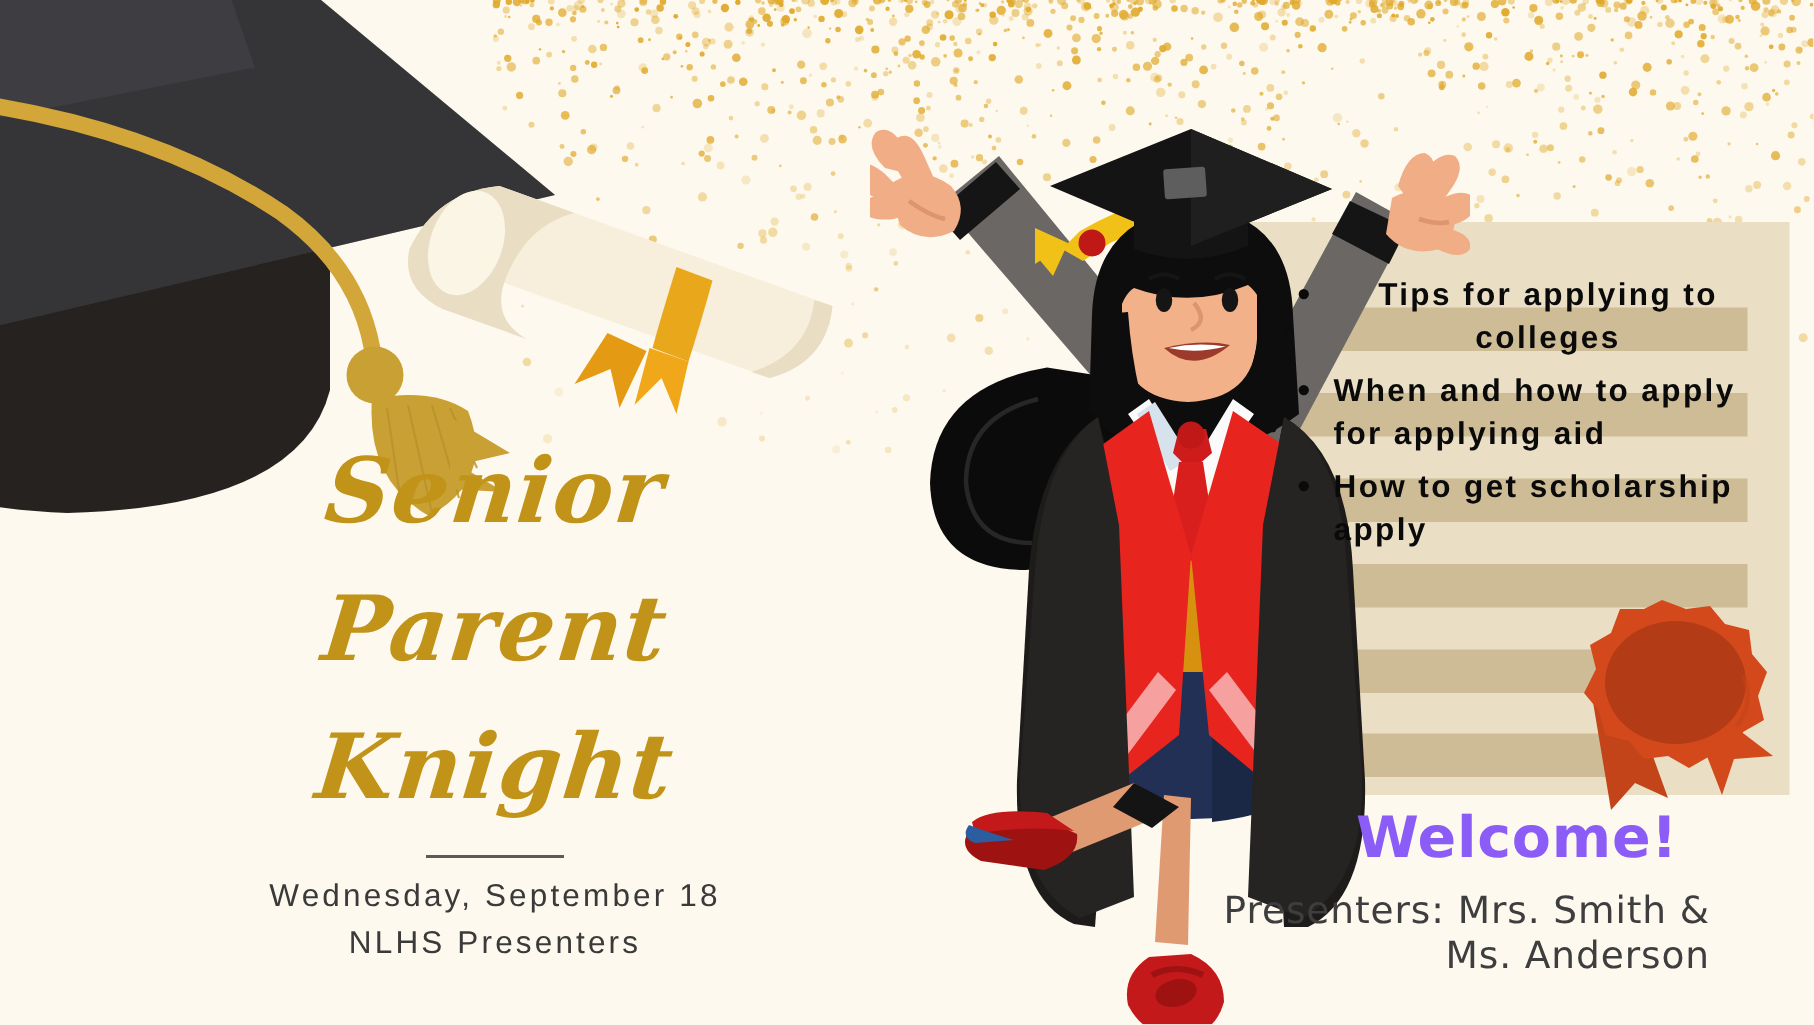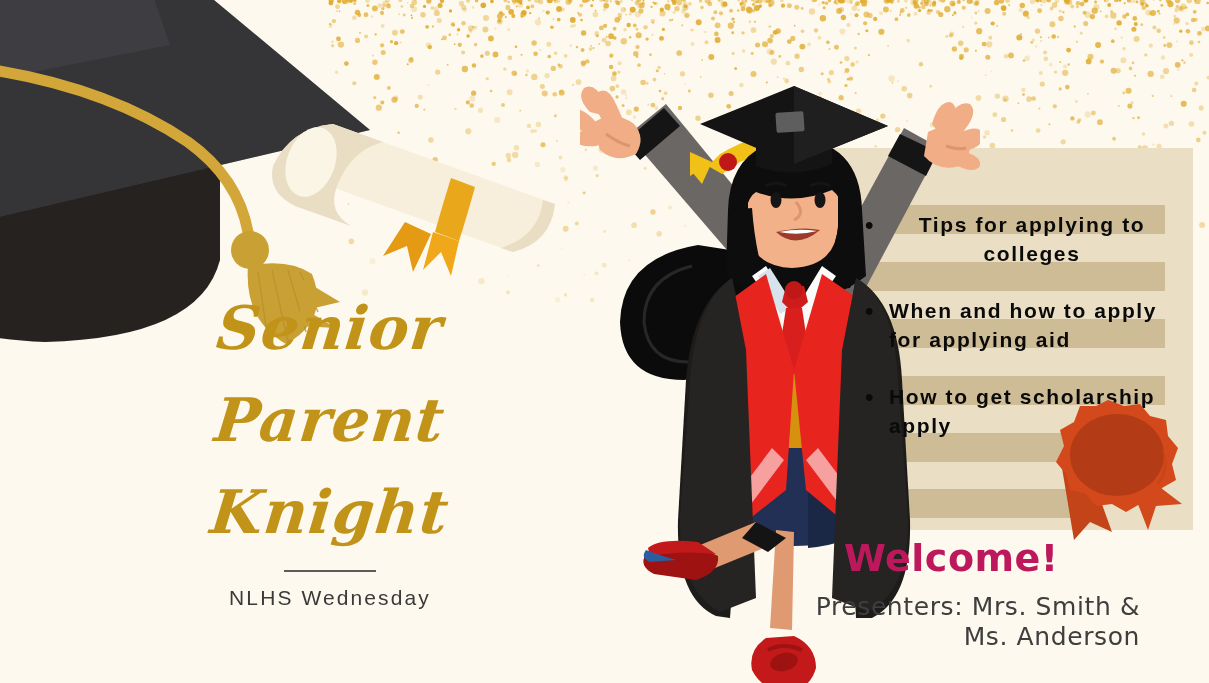--- a/index.html
+++ b/index.html
@@ -76,30 +76,30 @@
     font-size:21px;
     color:#0A0A0A;
     letter-spacing:1.6px;
   }
   .bullets ul { list-style:none; }
   .bullets li { position:relative; margin-bottom:6px; line-height:29px; }
   .bullets li .dot {
     position:absolute; left:0; top:0; width:16px;
     font-size:24px; line-height:29px;
   }
-  .bullets li .btext { display:block; padding-left:24px;margin-top:28px; }
+  .bullets li .btext { display:block; padding-left:24px; }
   .b1 .btext { text-align:center; padding-left:14px; }
 
   
   .welcome {
-    position:absolute; left:844px; top:536px; z-index:7;
+    position:absolute; left:904px; top:536px; z-index:7;
     font-family:"DejaVu Sans", sans-serif;
     font-weight:bold;
     font-size:38px;
-    color:#be185d;
+    color:#8b5cf6;
     letter-spacing:0.5px;
   }
   .presenters {
     position:absolute; left:800px; top:592px; width:340px; z-index:7;
     text-align:right;
     font-family:"DejaVu Sans", sans-serif;
     font-size:25px;
     line-height:30px;
     color:#3E3E3E;
     letter-spacing:0.6px;
@@ -1229,21 +1229,22 @@
       </g>
       <path d="M300 258 L340 282 L306 290 L336 308 L300 306 Z" fill="#C9A033"></path>
     </svg>
   </div>
 
   <div class="script-block">
     <div class="script-line">Senior</div>
     <div class="script-line">Parent</div>
     <div class="script-line">Knight</div>
     <div class="divider"></div>
-    <div class="detail-line">NLHS Wednesday</div>
+    <div class="detail-line">Wednesday, September 18</div>
+    <div class="detail-line">NLHS Presenters</div>
   </div>
 
   <div class="panel">
     <div class="band" style="top:57px;  width:332px;"></div>
     <div class="band" style="top:114px; left:28px; width:304px;"></div>
     <div class="band" style="top:171px; left:28px; width:304px;"></div>
     <div class="band" style="top:228px; left:0px;  width:332px;"></div>
     <div class="band" style="top:285px; left:0px;  width:332px;"></div>
     <div class="band" style="top:341px; left:-20px;width:284px;"></div>
   </div>

